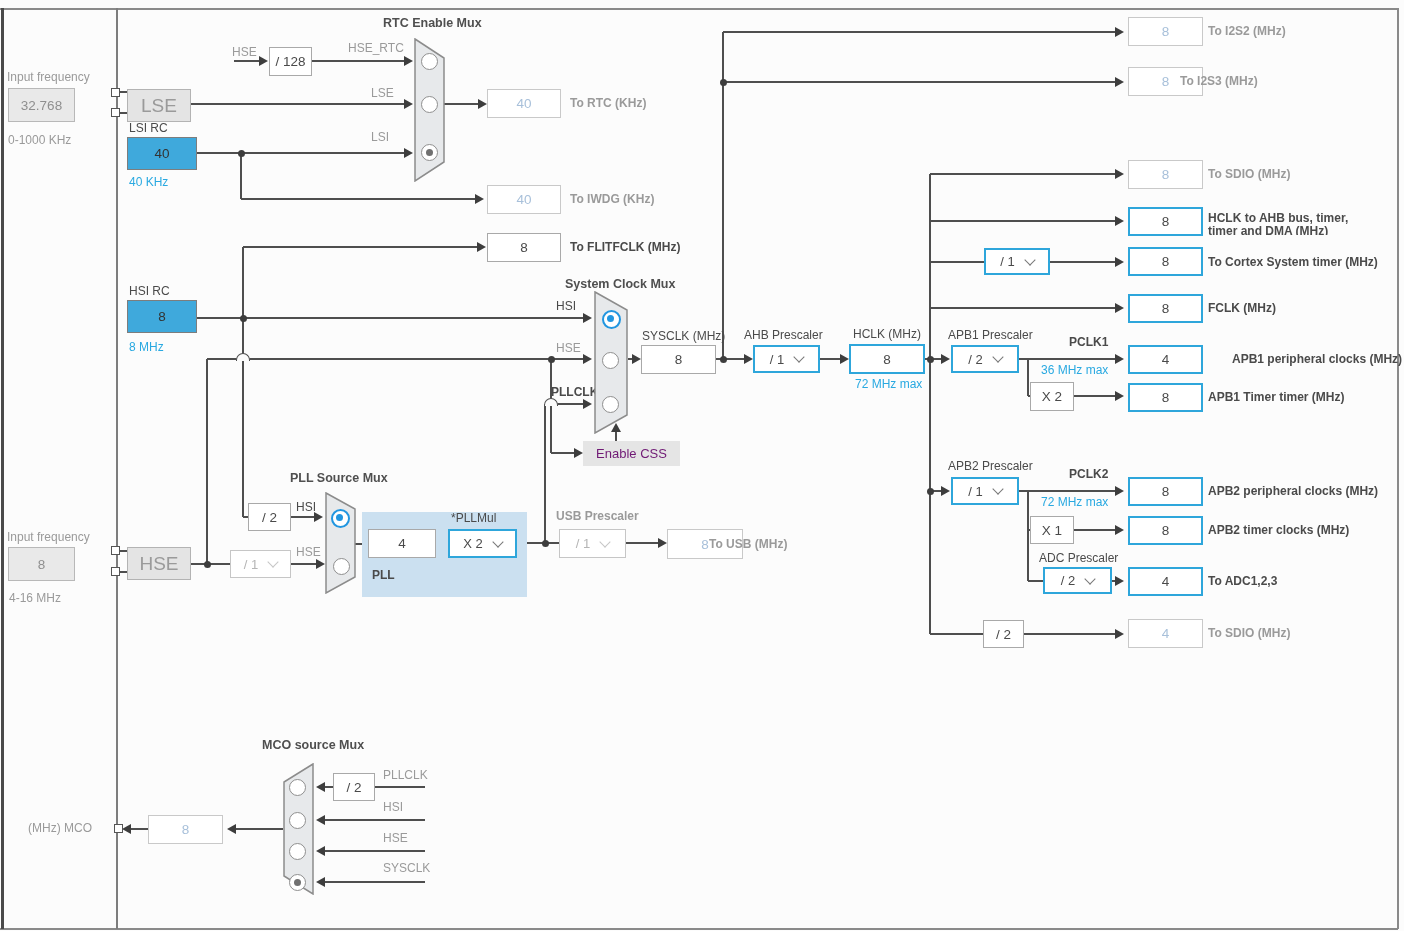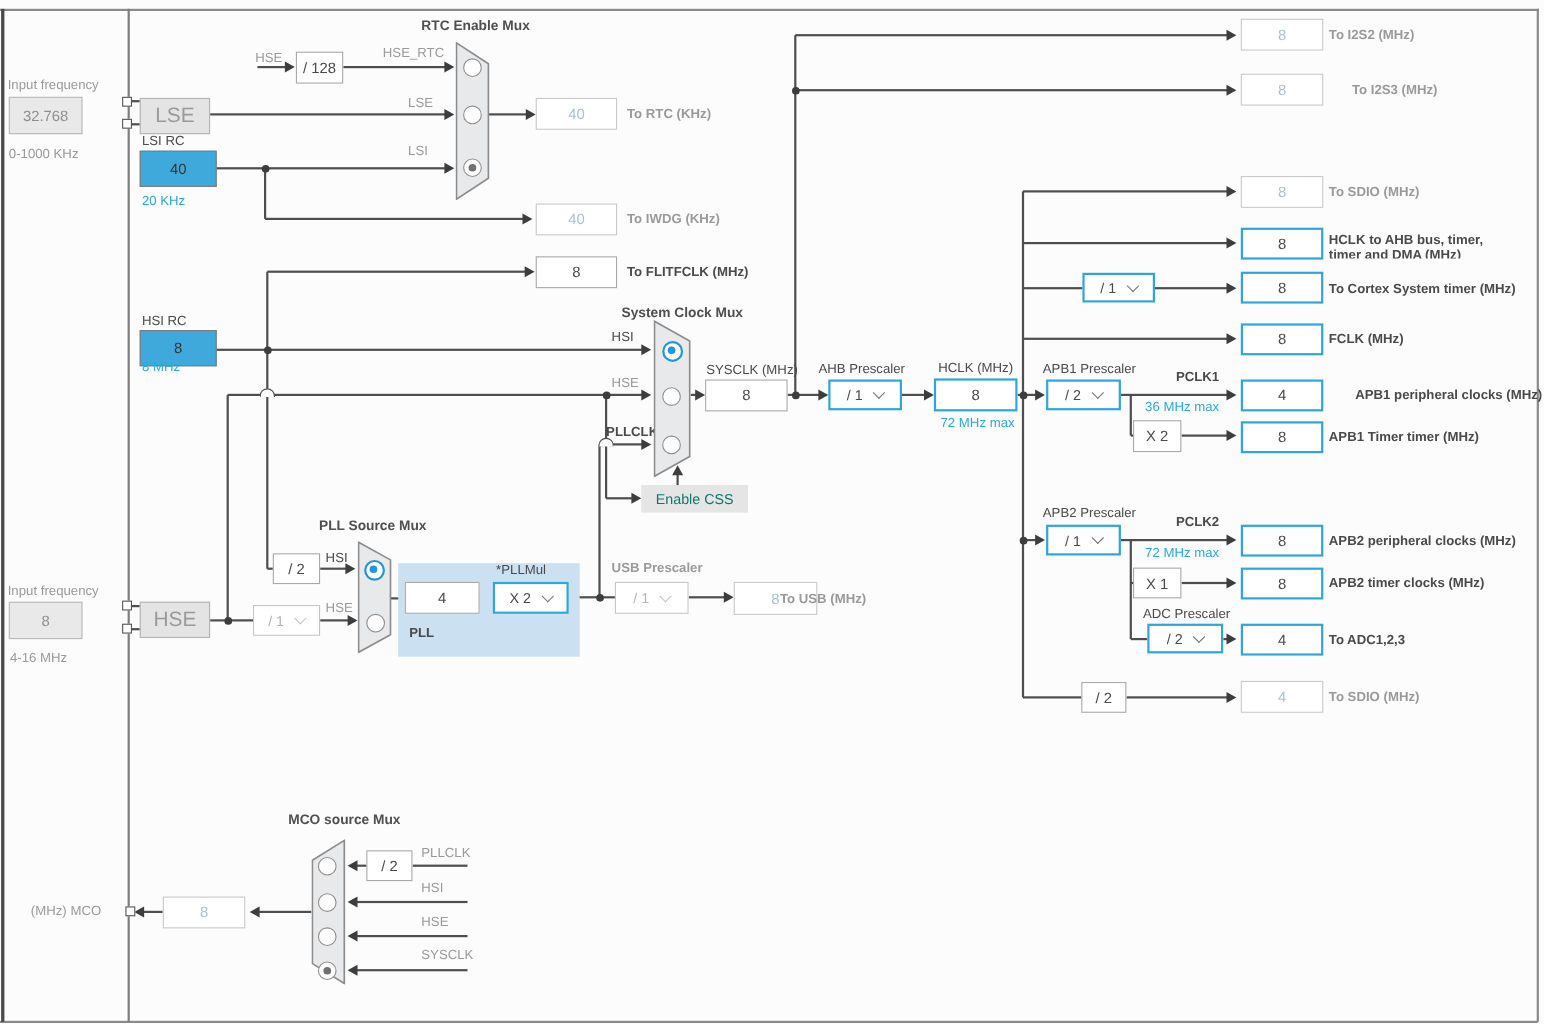--- a/index.html
+++ b/index.html
@@ -17,21 +17,21 @@
         align-items:center;justify-content:center;font-size:13.5px;color:#4a4a4a;box-sizing:border-box;}
   .b-blue{border:2px solid #2ea6db;}
   .b-faded{border:1.5px solid #c9c9c9;color:#a8c0da;}
   .src{position:absolute;background:#e4e4e4;border:1.5px solid #b3b3b3;display:flex;align-items:center;
        justify-content:center;font-size:19px;color:#9a9a9a;box-sizing:border-box;}
   .inputf{position:absolute;background:#e9e9e9;border:1.5px solid #b8b8b8;display:flex;align-items:center;
        justify-content:center;font-size:13.5px;color:#8f8f8f;box-sizing:border-box;}
   .bluebox{position:absolute;background:#3fa9dc;border:1.5px solid #7d7d7d;display:flex;align-items:center;
        justify-content:center;font-size:13.5px;color:#333;box-sizing:border-box;}
   .cssbtn{position:absolute;background:#e5e5e5;display:flex;align-items:center;justify-content:center;
-       font-size:13px;color:#0f766e;box-sizing:border-box;}
+       font-size:13px;color:#701a75;box-sizing:border-box;}
   .pllbg{position:absolute;background:#cbe0f0;}
   
   .dd{position:absolute;background:#fff;border:2px solid #2ea6db;display:flex;align-items:center;
       justify-content:center;gap:11px;font-size:13px;color:#4a4a4a;box-sizing:border-box;}
   .dd-dis{border:1.5px solid #c6c6c6;color:#b5b5b5;}
   .chev{width:7px;height:7px;border-right:1.8px solid #787878;border-bottom:1.8px solid #787878;
         transform:rotate(45deg);margin-top:-4px;}
   .dd-dis .chev{border-color:#c6c6c6;}
   
   .radio{position:absolute;width:15px;height:15px;border:1.7px solid #8f8f8f;border-radius:50%;
@@ -184,25 +184,25 @@
   <div class="lbl" style="left:7px;top:70px">Input frequency</div>
   <div class="inputf" style="left:8px;top:88px;width:67px;height:34px">32.768</div>
   <div class="lbl" style="left:8px;top:133px">0-1000 KHz</div>
 
   <div class="pin" style="left:111px;top:88px"></div>
   <div class="pin" style="left:111px;top:108px"></div>
   <div class="src" style="left:127px;top:89px;width:64px;height:33px">LSE</div>
 
   <div class="lbl-dark" style="left:129px;top:121px">LSI RC</div>
   <div class="bluebox" style="left:127px;top:137px;width:70px;height:33px">40</div>
-  <div class="lbl-blue" style="left:129px;top:175px">20 KHz</div>
+  <div class="lbl-blue" style="left:129px;top:175px">40 KHz</div>
 
   <div class="lbl-dark" style="left:129px;top:284px">HSI RC</div>
   <div class="bluebox" style="left:127px;top:300px;width:70px;height:33px">8</div>
-  <div class="lbl-blue" style="left:129px;top:326px">8 MHz</div>
+  <div class="lbl-blue" style="left:129px;top:340px">8 MHz</div>
 
   <div class="lbl" style="left:7px;top:530px">Input frequency</div>
   <div class="inputf" style="left:8px;top:547px;width:67px;height:34px">8</div>
   <div class="lbl" style="left:9px;top:591px">4-16 MHz</div>
   <div class="pin" style="left:111px;top:546px"></div>
   <div class="pin" style="left:111px;top:567px"></div>
   <div class="src" style="left:127px;top:547px;width:64px;height:33px">HSE</div>
 
   <div class="title" style="left:383px;top:16px">RTC Enable Mux</div>
   <div class="lbl" style="left:232px;top:45px">HSE</div>
@@ -245,21 +245,21 @@
     <span>/ 1</span>
       <span class="chev"></span>
   </div>
   <div class="lbl-dark" style="left:853px;top:327px">HCLK (MHz)</div>
   <div class="vbox b-blue" style="left:849px;top:344px;width:76px;height:30px">8</div>
   <div class="lbl-blue" style="left:855px;top:377px">72 MHz max</div>
 
   <div class="vbox b-faded" style="left:1128px;top:17px;width:75px;height:29px">8</div>
   <div class="lbl-bold-gray" style="left:1208px;top:24px">To I2S2 (MHz)</div>
   <div class="vbox b-faded" style="left:1128px;top:67px;width:75px;height:29px">8</div>
-  <div class="lbl-bold-gray" style="left:1229px;top:74px">To I2S3 (MHz)</div>
+  <div class="lbl-bold-gray" style="left:1180px;top:74px">To I2S3 (MHz)</div>
 
   <div class="vbox b-faded" style="left:1128px;top:160px;width:75px;height:29px">8</div>
   <div class="lbl-bold-gray" style="left:1208px;top:167px">To SDIO (MHz)</div>
 
   <div class="vbox b-blue" style="left:1128px;top:207px;width:75px;height:29px">8</div>
   <div class="clip2" style="left:1208px;top:212px">
     <span style="display:block">HCLK to AHB bus, timer,</span>
     <span style="display:block">timer and DMA (MHz)</span>
   </div>
 

